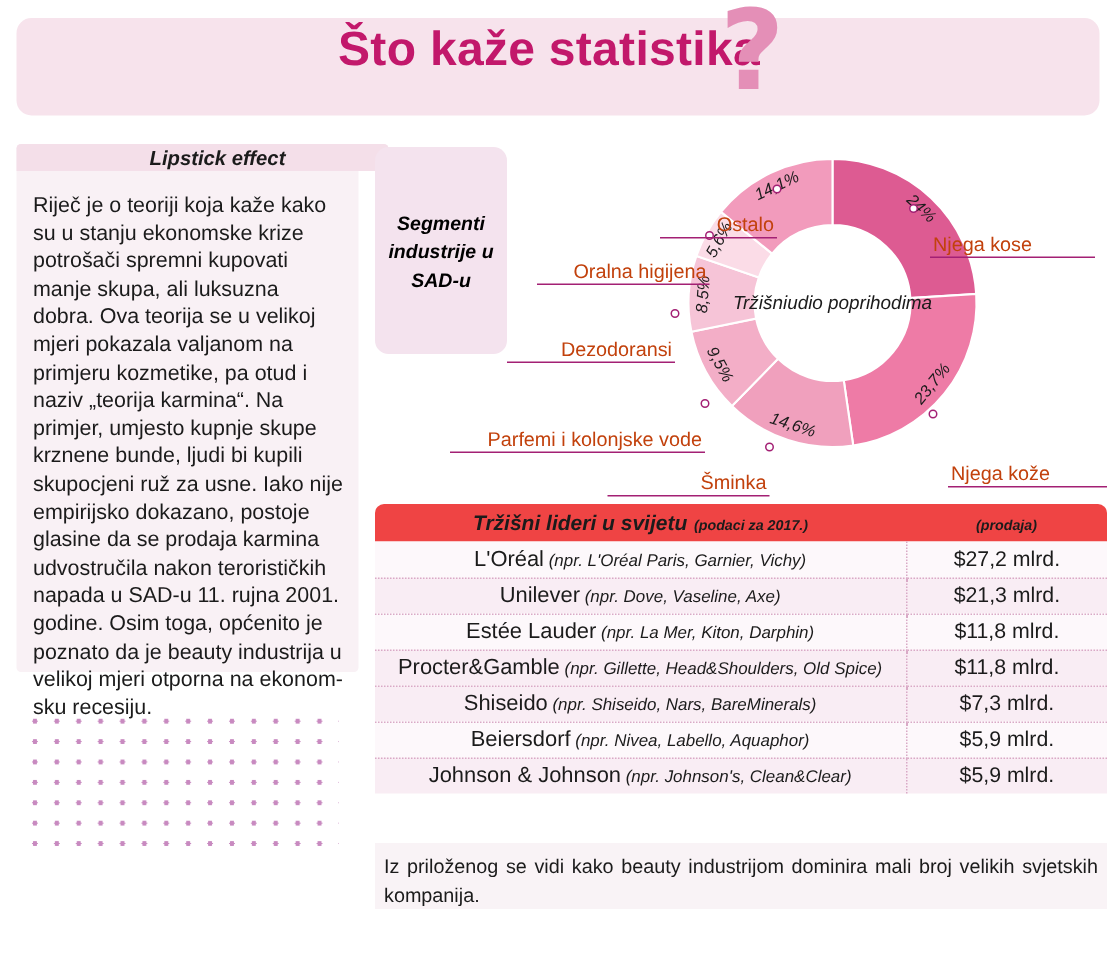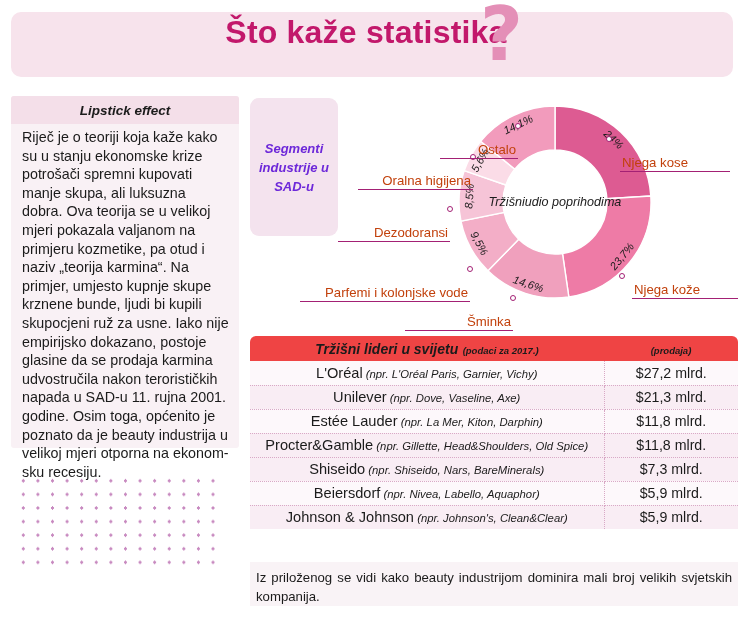--- a/index.html
+++ b/index.html
@@ -29,24 +29,24 @@
     font-size:74px;line-height:74px;color:#e48fb7;font-weight:bold;
     font-family:"DejaVu Sans", sans-serif;
   }
 
   
   #lipstick-card{
     position:absolute;left:11px;top:96px;width:228px;height:352px;
     background:#f9f1f5;border-radius:3px;
   }
   #lipstick-head{
-    position:absolute;left:11px;top:96px;width:228px;height:28px;
+    position:absolute;left:11px;top:96px;width:228px;height:18px;
     background:#f4dfe9;border-radius:3px 3px 0 0;
     display:flex;align-items:center;justify-content:center;
-    font-size:13.5px;font-style:italic;font-weight:bold;color:#1b1b1b;
+    font-size:13.5px;font-style:italic;font-weight:bold;color:#1b1b1b;padding-left:20px;
   }
   #lipstick-body{
     position:absolute;left:22px;top:128px;width:208px;
     font-size:14.3px;line-height:18.6px;color:#1b1b1b;
     text-align:left;
   }
 
   
   #dot-pattern{
     position:absolute;left:14px;top:472px;width:212px;height:98px;
@@ -56,21 +56,21 @@
 
   
   #segments-card{
     position:absolute;left:250px;top:98px;width:88px;height:138px;
     background:#f4e3ee;border-radius:9px;
   }
   #segments-label{
     position:absolute;left:250px;top:98px;width:88px;height:138px;
     display:flex;flex-direction:column;align-items:center;justify-content:center;
     font-size:13px;font-style:italic;font-weight:bold;line-height:19px;
-    color:#6d28d9;text-align:center;
+    color:#000000;text-align:center;
   }
 
   
   #donut-wrap{position:absolute;left:455px;top:100px;width:200px;height:205px;}
   #donut-svg{display:block;}
   #donut-center{
     position:absolute;left:455px;top:100px;width:200px;height:205px;
     display:flex;align-items:center;justify-content:center;
     font-size:12.6px;font-style:italic;line-height:16.5px;color:#1b1b1b;
     text-align:center;pointer-events:none;
@@ -173,21 +173,21 @@
   <span>udio po</span>
   <span>prihodima</span>
 </div>
 
 <div class="callout right" id="co-hair" style="left:620px;top:122px;width:110px;">
   <span class="ctext">Njega kose</span>
   <span class="cline"></span>
 </div>
 <div class="cdot" style="left:606px;top:136px;"></div>
 
-<div class="callout right" id="co-skin" style="left:632px;top:249px;width:106px;">
+<div class="callout right" id="co-skin" style="left:632px;top:275px;width:106px;">
   <span class="ctext">Njega kože</span>
   <span class="cline"></span>
 </div>
 <div class="cdot" style="left:619px;top:273px;"></div>
 
 <div class="callout left" id="co-makeup" style="left:405px;top:281px;width:108px;">
   <span class="ctext">Šminka</span>
   <span class="cline"></span>
 </div>
 <div class="cdot" style="left:510px;top:295px;"></div>

